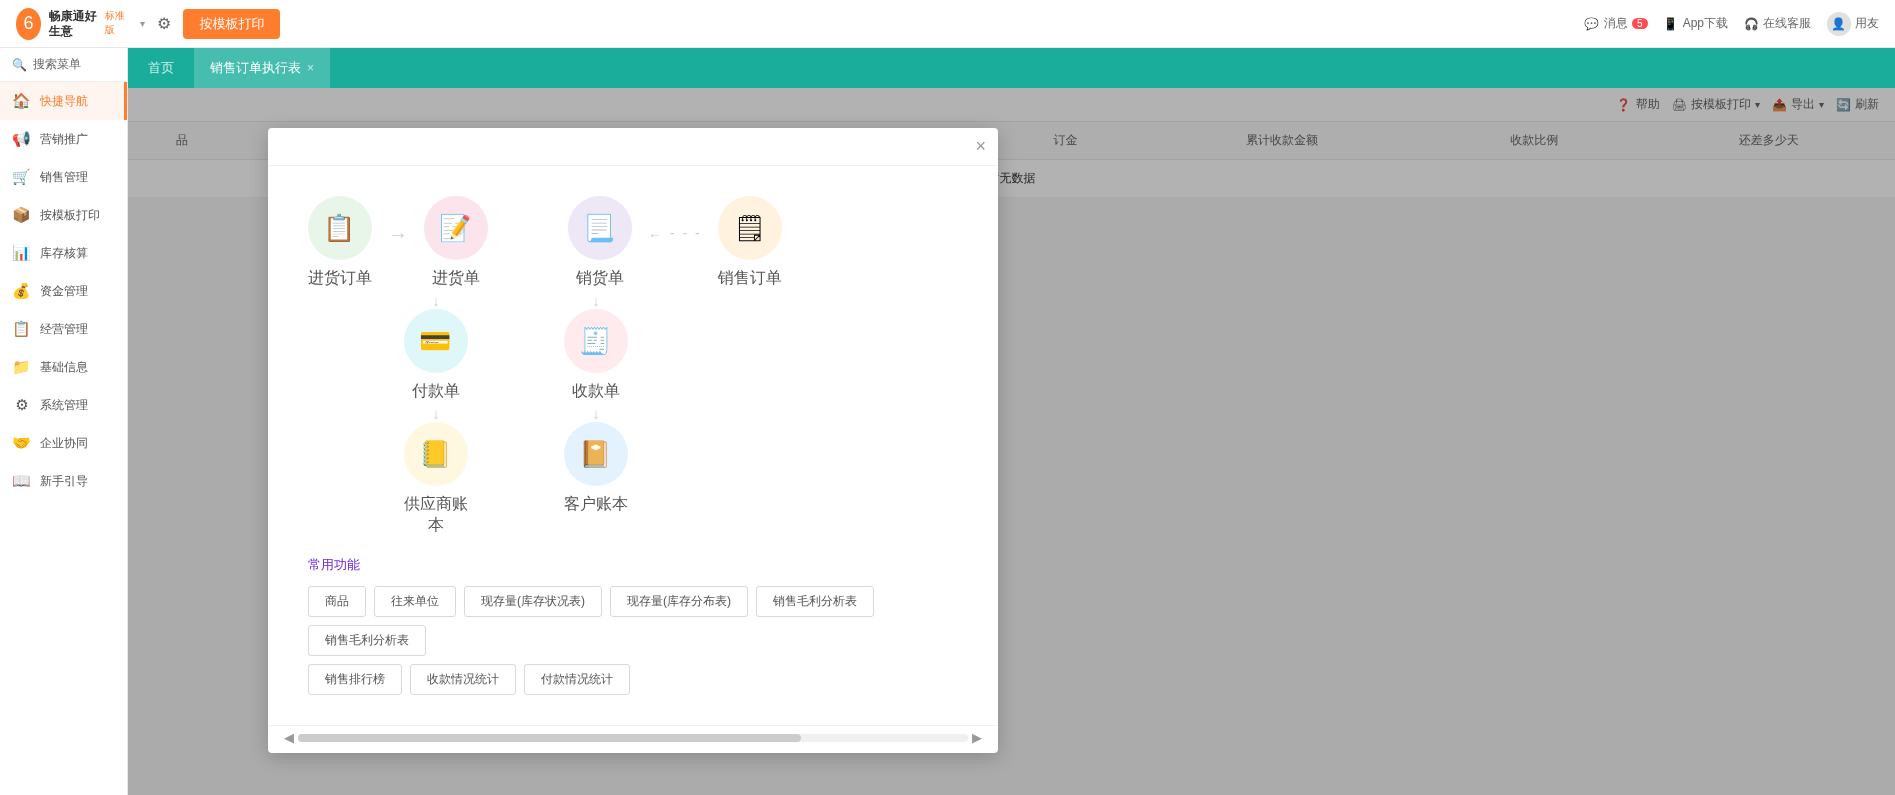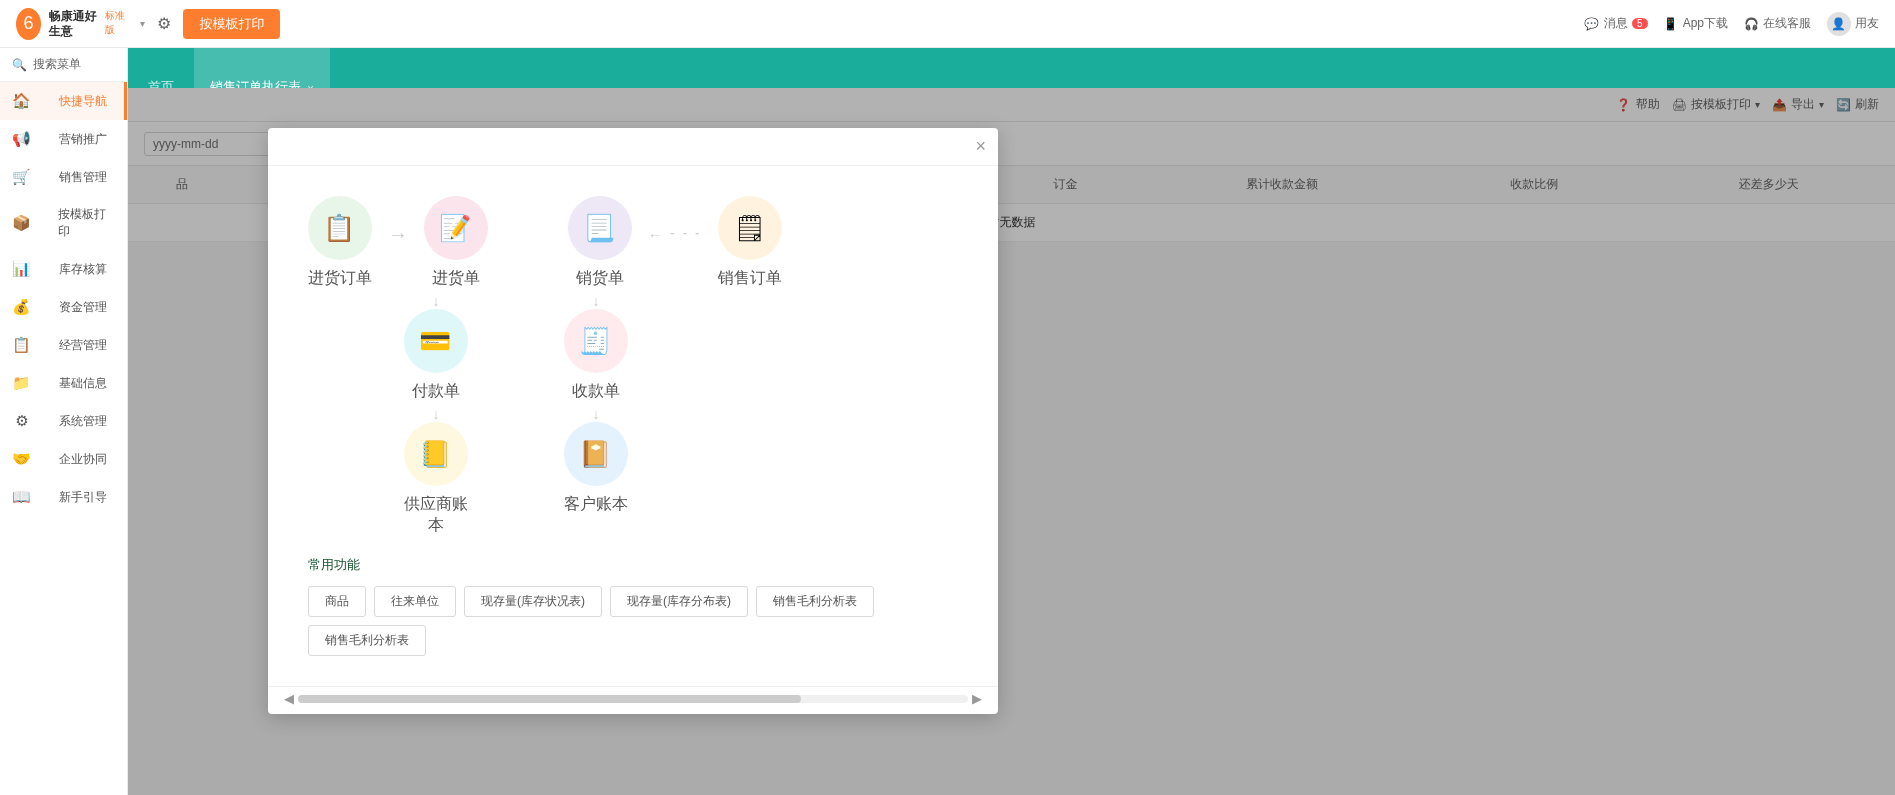--- a/index.html
+++ b/index.html
@@ -24,24 +24,24 @@
     .top-actions { display: flex; align-items: center; gap: 16px; margin-left: auto; }
     .top-btn { display: flex; align-items: center; gap: 4px; cursor: pointer; color: #666; font-size: 12px; }
     .badge { background: #ff4d4f; color: #fff; border-radius: 10px; padding: 0 5px; font-size: 10px; min-width: 16px; text-align: center; }
     .experience-btn { background: #ff7d2e; color: #fff; border: none; padding: 6px 16px; border-radius: 4px; cursor: pointer; font-size: 13px; }
     .settings-icon { color: #666; cursor: pointer; font-size: 16px; }
     .dropdown-arrow { color: #999; font-size: 10px; }
     .sidebar-search { display: flex; align-items: center; gap: 6px; padding: 8px 12px; color: #666; cursor: pointer; font-size: 12px; border-bottom: 1px solid #f0f0f0; }
     .sidebar-item { display: flex; align-items: center; gap: 8px; padding: 10px 12px; cursor: pointer; color: #555; font-size: 13px; position: relative; }
     .sidebar-item.active { background: #fff5f0; color: #ff7d2e; border-right: 3px solid #ff7d2e; }
     .sidebar-item .item-icon { width: 20px; text-align: center; font-size: 15px; }
-    .sidebar-item-label { font-size: 12px; margin-left: 19px; }
-
-    
-    .tab-item { display: flex; align-items: flex-end; gap: 6px; padding: 0 16px; height: 56px; cursor: pointer; color: rgba(255,255,255,0.8); font-size: 13px; }
+    .sidebar-item-label { font-size: 12px; }
+
+    
+    .tab-item { display: flex; align-items: center; gap: 6px; padding: 0 16px; height: 56px; cursor: pointer; color: rgba(255,255,255,0.8); font-size: 13px; }
     .tab-item.active { background: rgba(255,255,255,0.2); color: #fff; }
     .tab-close { color: rgba(255,255,255,0.7); font-size: 12px; cursor: pointer; }
     .tab-home { padding: 0 20px; }
 
     
     .content-toolbar { display: flex; align-items: center; padding: 8px 16px; background: #fff; border-bottom: 1px solid #e8e8e8; gap: 12px; flex-shrink: 0; }
     .toolbar-btn { display: flex; align-items: center; gap: 4px; color: #666; font-size: 12px; cursor: pointer; }
     .query-btn { background: #ff7d2e; color: #fff; border: none; padding: 4px 16px; border-radius: 3px; cursor: pointer; font-size: 13px; }
     .settings-small-btn { border: 1px solid #d9d9d9; color: #666; padding: 4px 12px; border-radius: 3px; cursor: pointer; font-size: 12px; background: #fff; }
 
@@ -70,21 +70,21 @@
     .flow-label { font-size: 16px; color: #555; text-align: center; }
 
     
     .circle-green { background: #e8f5e9; }
     .circle-pink { background: #fce4ec; }
     .circle-purple { background: #ede7f6; }
     .circle-orange { background: #fff3e0; }
 
     
     .common-functions { margin-top: 10px; }
-    .common-title { font-size: 13px; color: #14532d; margin-bottom: 12px; }
+    .common-title { font-size: 13px; color: #6d28d9; margin-bottom: 12px; }
     .func-buttons { display: flex; flex-wrap: wrap; gap: 8px; }
     .func-btn { border: 1px solid #d9d9d9; background: #fff; padding: 6px 16px; border-radius: 3px; cursor: pointer; font-size: 12px; color: #555; }
 
     
     .modal-scrollbar { padding: 4px 16px 8px; border-top: 1px solid #f0f0f0; display: flex; align-items: center; gap: 4px; }
     .scrollbar-track { flex: 1; height: 8px; background: #f0f0f0; border-radius: 4px; }
     .scrollbar-thumb { width: 75%; height: 100%; background: #ccc; border-radius: 4px; }
     .scroll-arrow { color: #999; cursor: pointer; }
   </style>
 </head>
@@ -208,30 +208,20 @@
             <span>📤</span>
             <span>导出</span>
             <span style="font-size:10px;">▾</span>
           </div>
           <div class="toolbar-btn">
             <span>🔄</span>
             <span>刷新</span>
           </div>
         </div>
 
-        <div class="filter-row">
-          <input class="filter-input date-input" type="text" placeholder="yyyy-mm-dd" style="">
-          <span>📅</span>
-          <select class="filter-input status-select">
-            <option>单据状态</option>
-          </select>
-          <button class="query-btn">查询</button>
-          <button class="settings-small-btn">设置</button>
-          <span class="more-conditions">更多条件</span>
-        </div>
 
         <div class="table-container">
           <table class="data-table">
             <thead>
               <tr>
                 <th>品</th>
                 <th>商品</th>
                 <th>金额</th>
                 <th>预估毛利</th>
                 <th>预估毛利率</th>
@@ -344,20 +334,25 @@
               <div class="common-functions" style="margin-top:20px;">
                 <div class="common-title">常用功能</div>
                 <div class="func-buttons">
                   <button class="func-btn">商品</button>
                   <button class="func-btn">往来单位</button>
                   <button class="func-btn">现存量(库存状况表)</button>
                   <button class="func-btn">现存量(库存分布表)</button>
                   <button class="func-btn">销售毛利分析表</button>
                   <button class="func-btn">销售毛利分析表</button>
                 </div>
+                <div class="func-buttons" style="margin-top:8px;">
+                  <button class="func-btn">销售排行榜</button>
+                  <button class="func-btn">收款情况统计</button>
+                  <button class="func-btn">付款情况统计</button>
+                </div>
               </div>
 
             </div>
 
             <div class="modal-scrollbar">
               <span class="scroll-arrow">◀</span>
               <div class="scrollbar-track">
                 <div class="scrollbar-thumb"></div>
               </div>
               <span class="scroll-arrow">▶</span>

